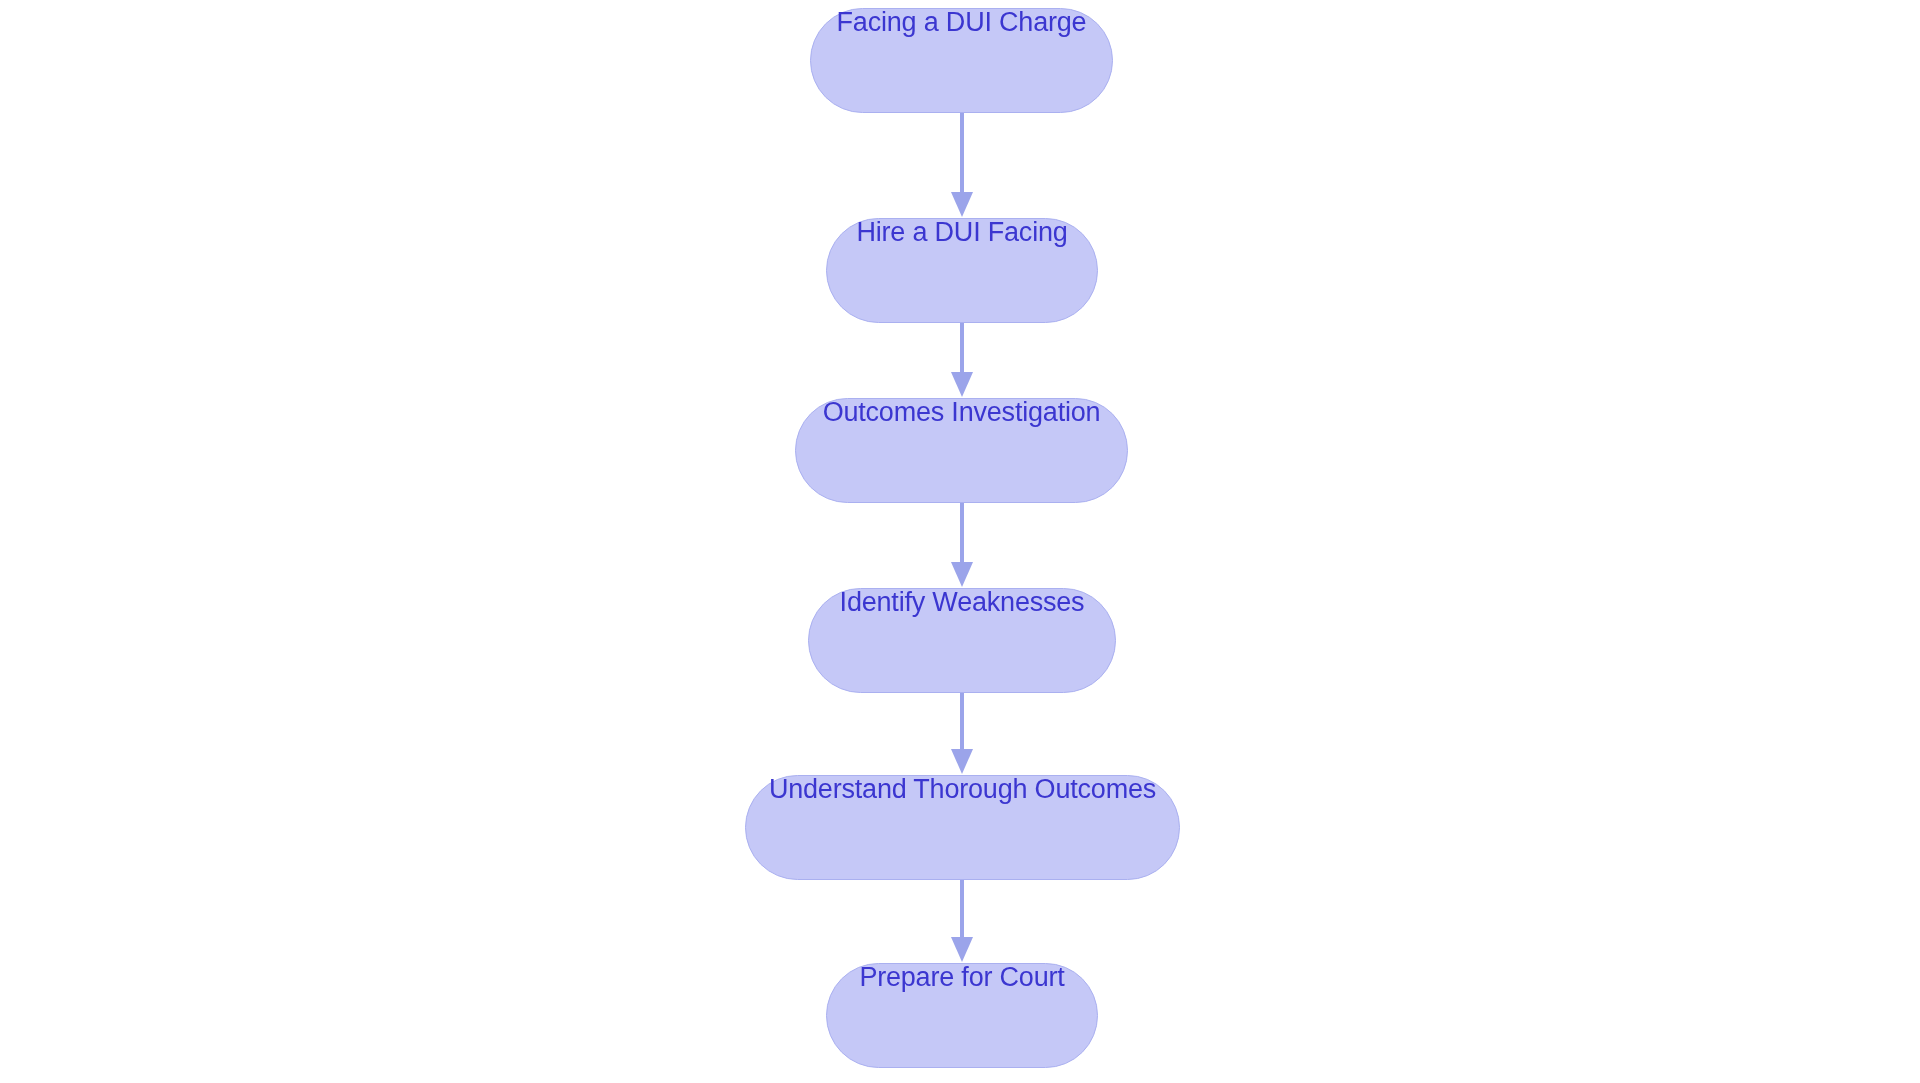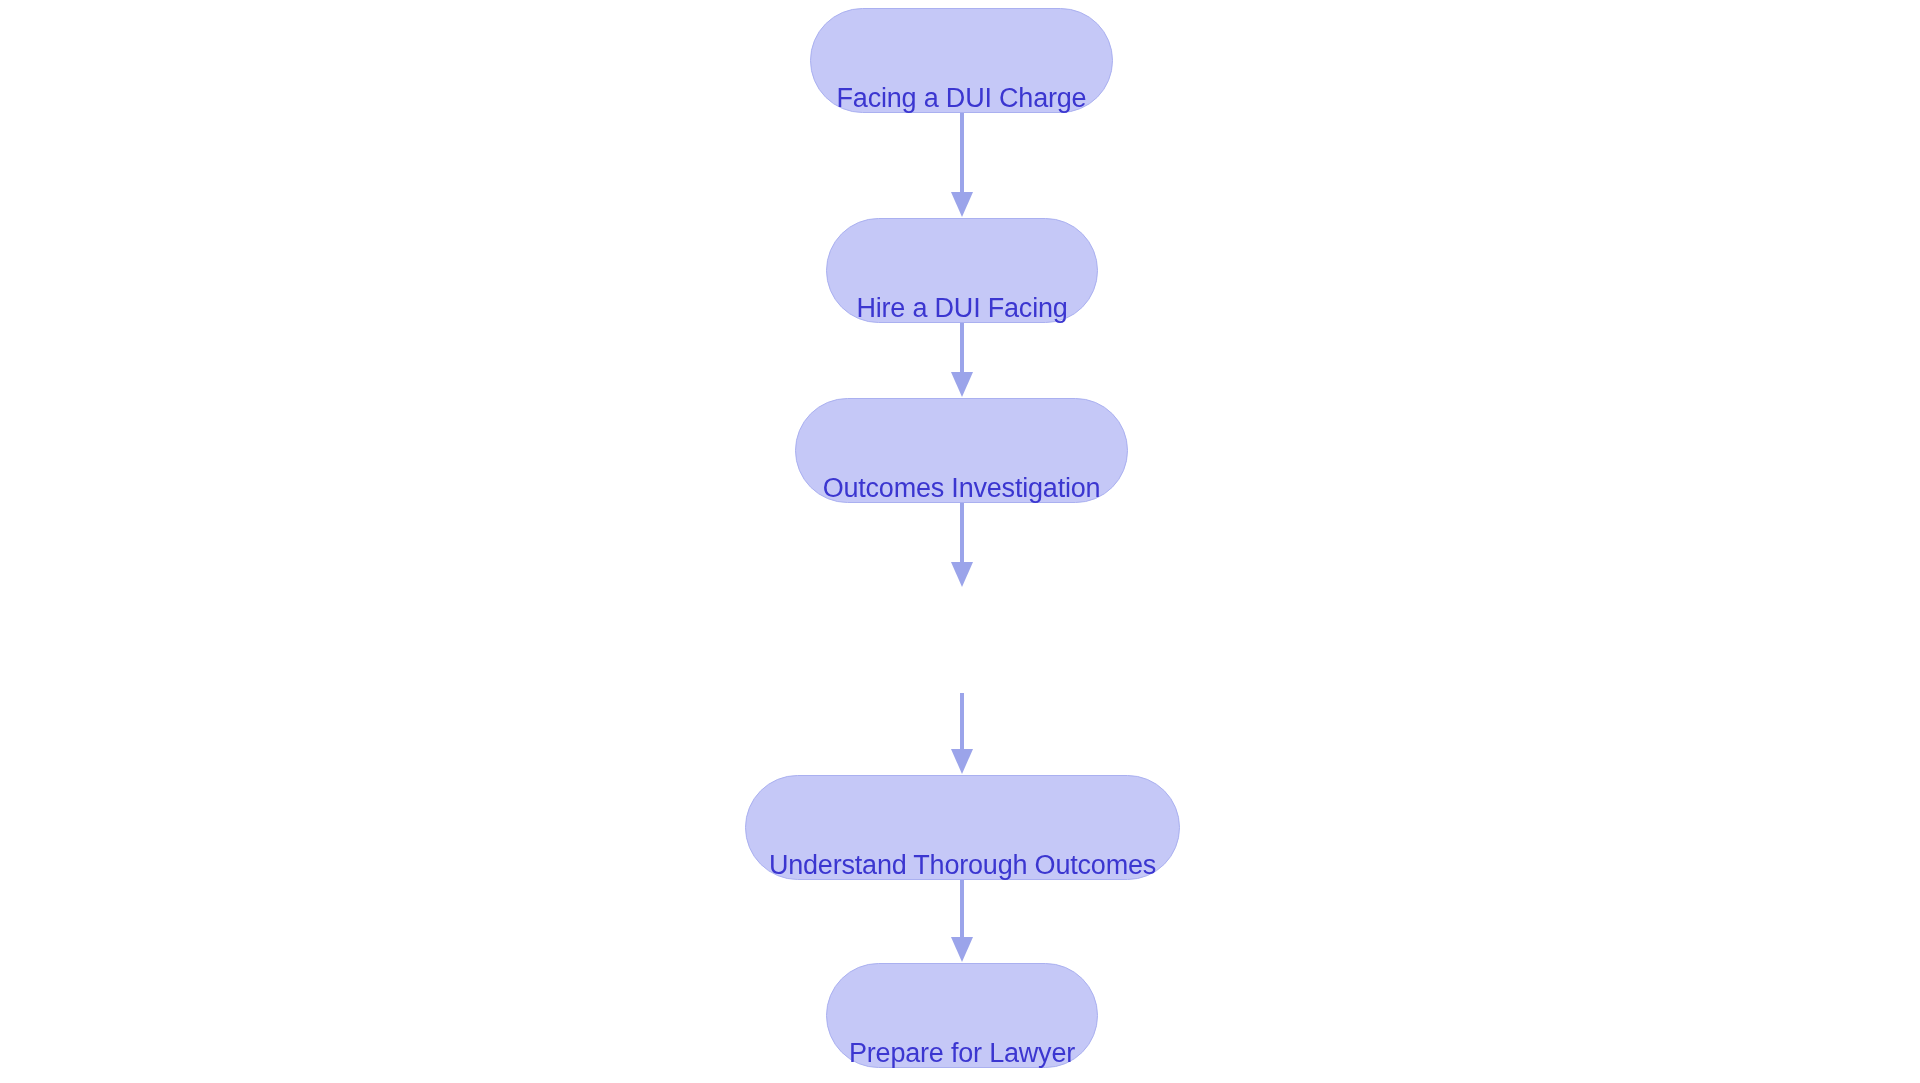--- a/index.html
+++ b/index.html
@@ -19,21 +19,21 @@
     position: relative;
     width: 1920px;
     height: 1083px;
     background: #ffffff;
   }
 
   .flow-node {
     position: absolute;
     box-sizing: border-box;
     display: flex;
-    align-items: flex-end;
+    align-items: flex-start;
     justify-content: center;
     background: #c5c8f7;
     border: 1.6px solid #aab0f0;
     border-radius: 999px;
     height: 105px;
     z-index: 2;
   }
 
   .flow-node-label {
     color: #3b36d0;
@@ -84,22 +84,25 @@
   </div>
 
   <div class="flow-node" style="left:826px;top:218px;width:272px;height:105px">
     <span class="flow-node-label">Hire a DUI Facing</span>
   </div>
 
   <div class="flow-node" style="left:795px;top:398px;width:333px;height:105px">
     <span class="flow-node-label">Outcomes Investigation</span>
   </div>
 
+  <div class="flow-node" style="left:808px;top:588px;width:308px;height:105px">
+    <span class="flow-node-label">Identify Weaknesses</span>
+  </div>
 
   <div class="flow-node" style="left:745px;top:775px;width:435px;height:105px">
     <span class="flow-node-label">Understand Thorough Outcomes</span>
   </div>
 
   <div class="flow-node" style="left:826px;top:963px;width:272px;height:105px">
-    <span class="flow-node-label">Prepare for Lawyer</span>
+    <span class="flow-node-label">Prepare for Court</span>
   </div>
 
 </div>
 
 </body></html>

